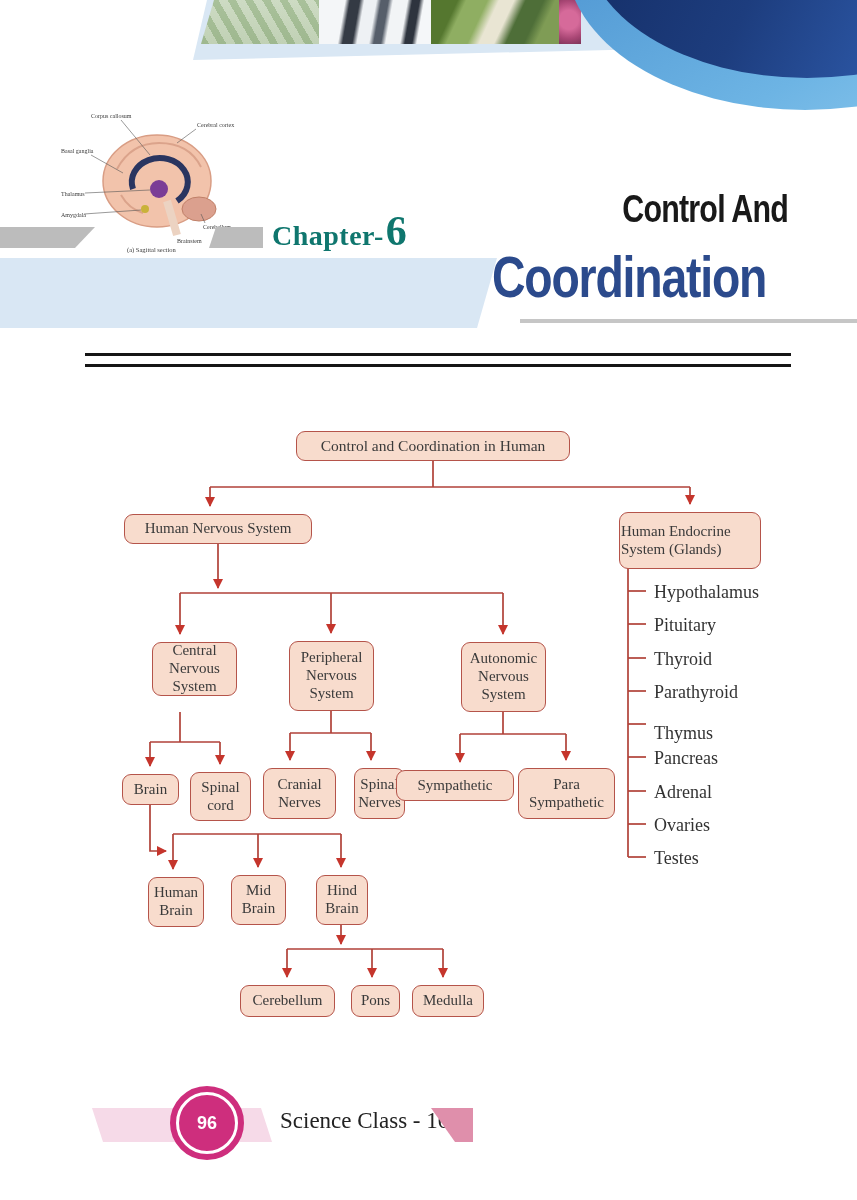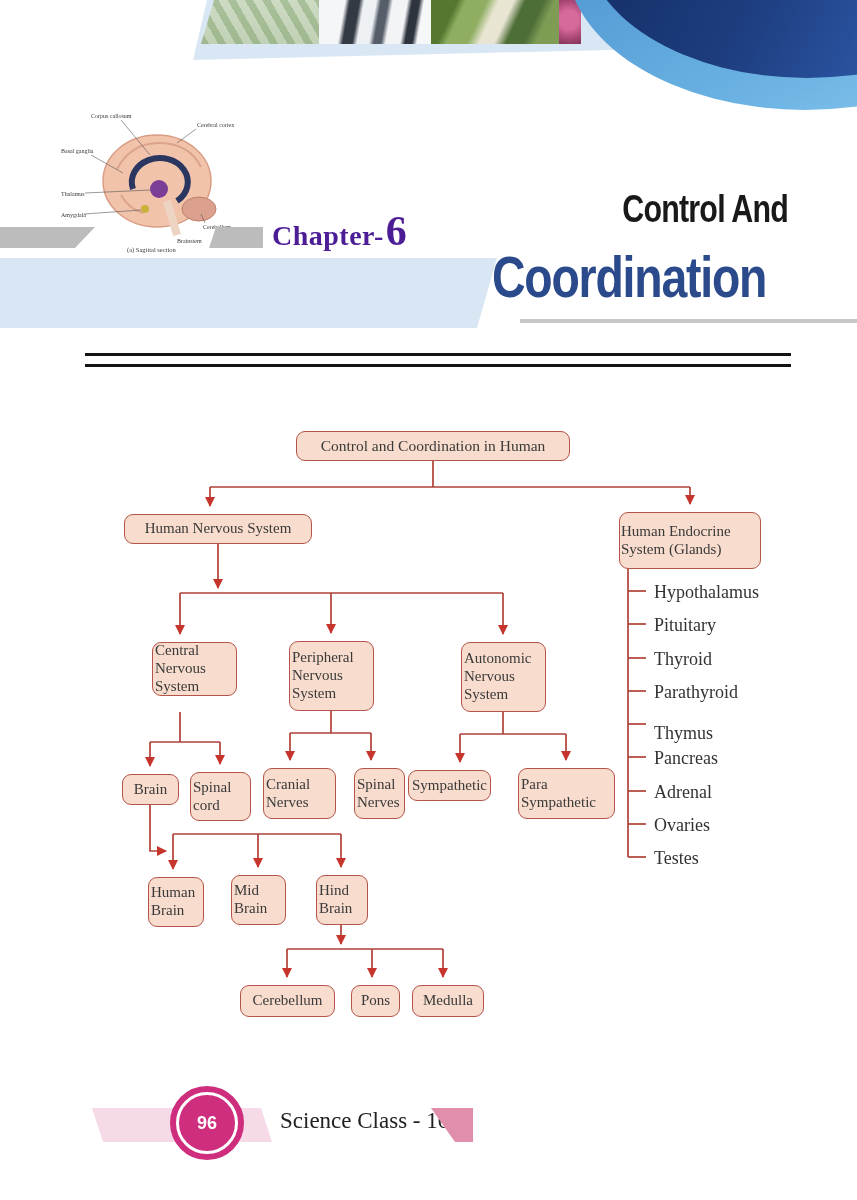--- a/index.html
+++ b/index.html
@@ -27,38 +27,38 @@
   .fig-label{font-size:6px;}
   .fig-caption{font-size:6.5px;}
 
   
   .grey-left{position:absolute;left:0;top:227px;width:95px;height:21px;background:#bcbcbc;
     clip-path:polygon(0 0,95px 0,75px 21px,0 21px);}
   .grey-right{position:absolute;left:209px;top:227px;width:54px;height:21px;background:#bcbcbc;
     clip-path:polygon(7px 0,54px 0,54px 21px,0 21px);}
 
   
-  .chapter{position:absolute;left:272px;top:207px;display:flex;align-items:baseline;color:#4c1d95;}
+  .chapter{position:absolute;left:272px;top:207px;display:flex;align-items:baseline;color:#0f766e;}
   .chapter .word{font-size:28px;font-weight:700;letter-spacing:.5px;}
   .chapter .num{font-size:42px;font-weight:700;margin-left:2px;}
   .blue-band{position:absolute;left:0;top:258px;width:500px;height:70px;background:#d9e7f4;
     clip-path:polygon(0 0,497px 0,477px 70px,0 70px);}
   .title-top{position:absolute;left:520px;top:188px;width:268px;text-align:right;
     font-family:"Liberation Sans",sans-serif;font-weight:700;font-size:38px;color:#191919;
     transform:scaleX(.8);transform-origin:100% 50%;letter-spacing:-1px;white-space:nowrap;}
   .title-main{position:absolute;left:492px;top:243px;font-family:"Liberation Sans",sans-serif;
     font-weight:800;font-size:58px;color:#2b4a8c;transform:scaleX(.8);transform-origin:0 50%;
     letter-spacing:-1.5px;white-space:nowrap;}
   .grey-underline{position:absolute;left:520px;top:319px;width:337px;height:4px;background:#c6c6c6;}
   .double-rule{position:absolute;left:85px;top:353px;width:706px;height:8px;
     border-top:3px solid #151515;border-bottom:3px solid #151515;}
 
   
   .connector-svg{position:absolute;left:0;top:0;width:857px;height:1200px;pointer-events:none;}
-  .node{position:absolute;display:flex;align-items:center;justify-content:center;text-align:left;
+  .node{position:absolute;display:flex;align-items:center;justify-content:center;text-align:center;
     background:#f8dccd;border:1.6px solid #b5544a;border-radius:9px;
     font-size:15px;line-height:1.18;color:#3a3a3a;padding:2px;box-sizing:border-box;}
   .node.root{font-size:15.5px;}
   .node.left-align{justify-content:flex-start;text-align:left;padding-left:1px;}
   .gland{position:absolute;font-size:18px;color:#333;white-space:nowrap;}
 
   
   .footer-band{position:absolute;left:92px;top:1108px;width:182px;height:34px;background:#f6dae8;
     clip-path:polygon(0 0,169px 0,180px 34px,11px 34px);}
   .page-badge{position:absolute;left:170px;top:1086px;width:74px;height:74px;border-radius:50%;
@@ -179,21 +179,21 @@
   <div class="node root" style="left:296px;top:431px;width:274px;height:30px">Control and Coordination in Human</div>
   <div class="node" style="left:124px;top:514px;width:188px;height:30px">Human Nervous System</div>
   <div class="node left-align" style="left:619px;top:512px;width:142px;height:57px">Human Endocrine System (Glands)</div>
   <div class="node" style="left:152px;top:642px;width:85px;height:54px">Central Nervous System</div>
   <div class="node" style="left:289px;top:641px;width:85px;height:70px">Peripheral Nervous System</div>
   <div class="node" style="left:461px;top:642px;width:85px;height:70px">Autonomic Nervous System</div>
   <div class="node" style="left:122px;top:774px;width:57px;height:31px">Brain</div>
   <div class="node" style="left:190px;top:772px;width:61px;height:49px">Spinal cord</div>
   <div class="node" style="left:263px;top:768px;width:73px;height:51px">Cranial Nerves</div>
   <div class="node" style="left:354px;top:768px;width:51px;height:51px">Spinal Nerves</div>
-  <div class="node" style="left:408px;top:770px;width:83px;height:31px">Sympathetic</div>
+  <div class="node" style="left:396px;top:770px;width:118px;height:31px">Sympathetic</div>
   <div class="node" style="left:518px;top:768px;width:97px;height:51px">Para Sympathetic</div>
   <div class="node" style="left:148px;top:877px;width:56px;height:50px">Human Brain</div>
   <div class="node" style="left:231px;top:875px;width:55px;height:50px">Mid Brain</div>
   <div class="node" style="left:316px;top:875px;width:52px;height:50px">Hind Brain</div>
   <div class="node" style="left:240px;top:985px;width:95px;height:32px">Cerebellum</div>
   <div class="node" style="left:351px;top:985px;width:49px;height:32px">Pons</div>
   <div class="node" style="left:412px;top:985px;width:72px;height:32px">Medulla</div>
 
   <span class="gland" style="left:654px;top:582px">Hypothalamus</span>
   <span class="gland" style="left:654px;top:615px">Pituitary</span>

